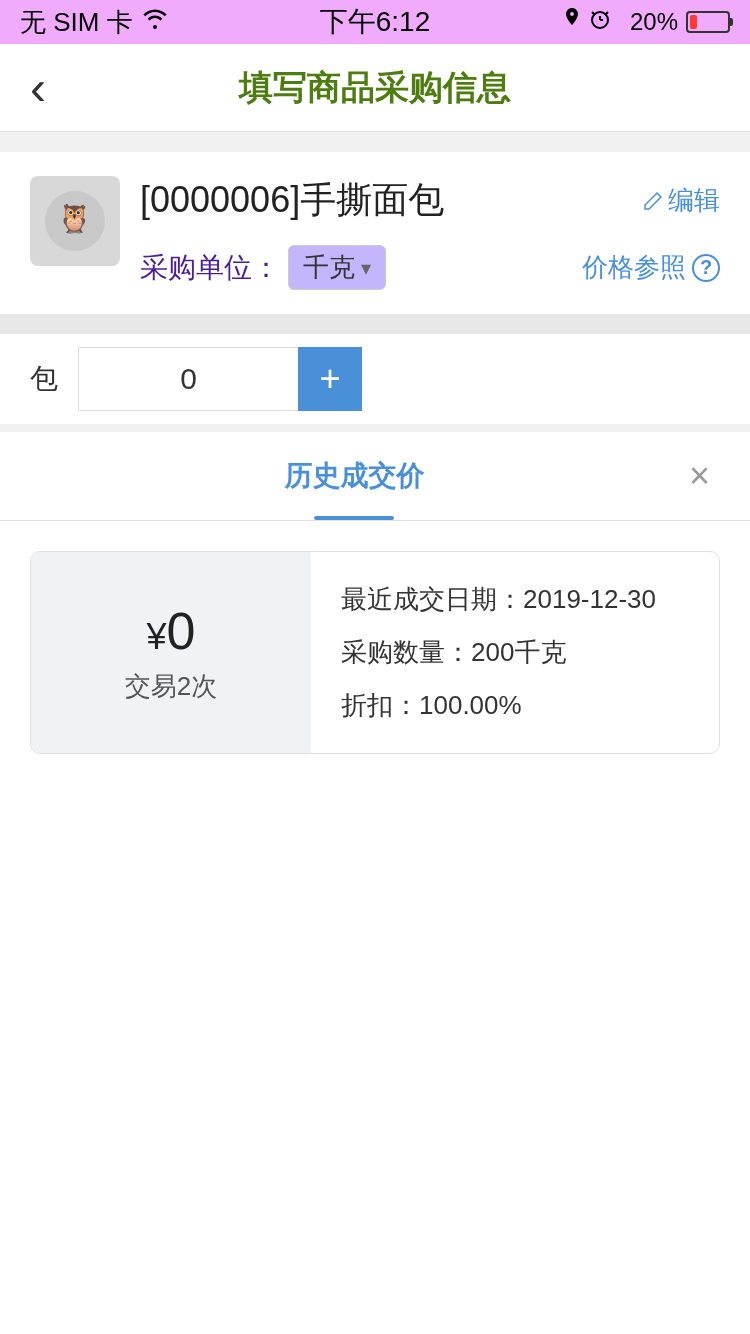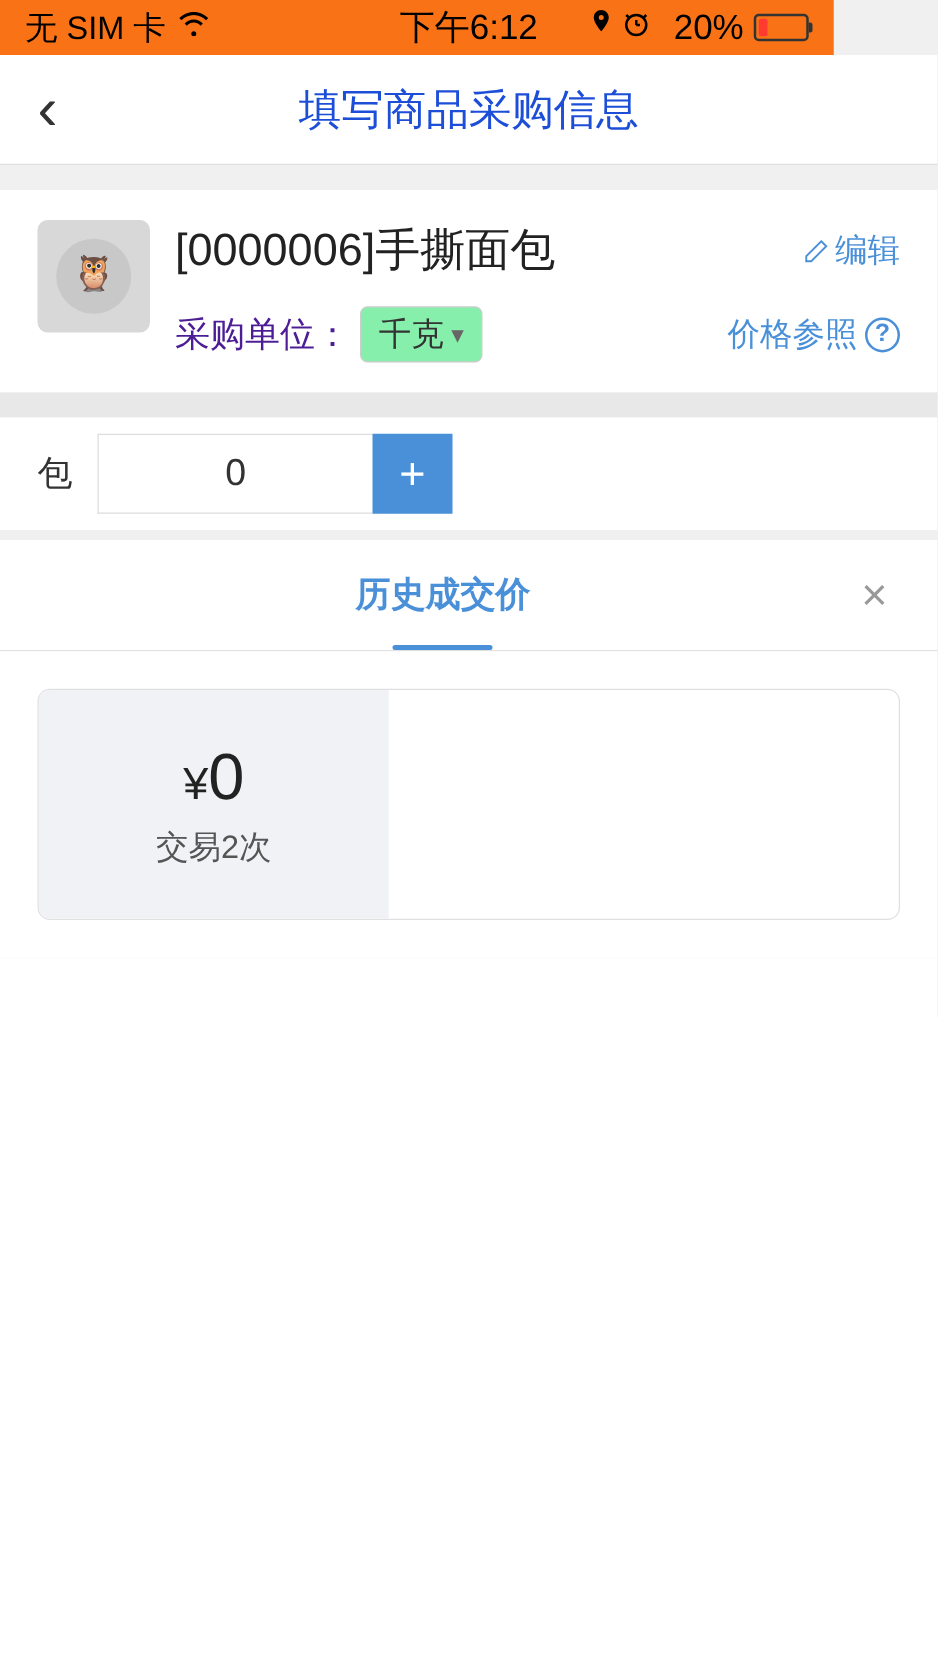--- a/index.html
+++ b/index.html
@@ -7,23 +7,23 @@
     body {
       width: 750px;
       min-height: 1334px;
       font-family: -apple-system, "PingFang SC", "Helvetica Neue", sans-serif;
       background: #f0f0f0;
       overflow-x: hidden;
     }
 
     
     .status-bar {
-      width: 667px;
+      width: 750px;
       height: 44px;
-      background: #f97316;
+      background: #f0abfc;
       display: flex;
       align-items: center;
       justify-content: space-between;
       padding: 0 20px;
     }
     .status-left {
       font-size: 26px;
       font-weight: 500;
       color: #000;
       display: flex;
@@ -90,22 +90,22 @@
     .nav-back {
       font-size: 36px;
       color: #333;
       cursor: pointer;
     }
     .nav-title {
       position: absolute;
       left: 50%;
       transform: translateX(-50%);
       font-size: 34px;
-      font-weight: 400;
-      color: #1d4ed8;
+      font-weight: 700;
+      color: #4d7c0f;
     }
 
     
     .product-card {
       background: #fff;
       margin-top: 20px;
       padding: 24px 30px;
     }
     .product-top {
       display: flex;
@@ -155,21 +155,21 @@
       color: #4c1d95;
     }
     .unit-select {
       display: inline-flex;
       align-items: center;
       border: 1px solid #ccc;
       border-radius: 6px;
       padding: 4px 14px;
       font-size: 26px;
       color: #333;
-      background: #86efac;
+      background: #c4b5fd;
       gap: 6px;
       cursor: pointer;
     }
     .price-ref {
       font-size: 26px;
       color: #4a90d9;
       display: flex;
       align-items: center;
       gap: 6px;
       cursor: pointer;
@@ -366,21 +366,21 @@
         </svg>
     </span>
     <span>
       <svg width="22" height="22" viewBox="0 0 22 22">
           <circle cx="11" cy="12" r="8" stroke="#000" stroke-width="2" fill="none"></circle>
           <line x1="11" y1="12" x2="11" y2="8" stroke="#000" stroke-width="2"></line>
           <line x1="11" y1="12" x2="14" y2="12" stroke="#000" stroke-width="2"></line>
           <path d="M3 4l3 3M19 4l-3 3" stroke="#000" stroke-width="2"></path>
         </svg>
     </span>
-    <span style="font-size:28px;margin-left:11px;">20%</span>
+    <span style="font-size:24px;margin-left:11px;">20%</span>
     <div class="battery-box">
       <div class="battery-fill"></div>
     </div>
   </div>
 </div>
 
 <div class="nav-bar">
   <span class="nav-back" style="font-size:48px; color:#333; font-weight:300;">‹</span>
   <span class="nav-title">填写商品采购信息</span>
 </div>
@@ -444,16 +444,27 @@
 </div>
 
 <div class="price-section">
   <div class="price-card">
     <div class="price-left">
       <div class="price-amount">
         <span class="price-currency">¥</span><span>0</span>
       </div>
       <div class="price-transactions">交易2次</div>
     </div>
+    <div class="price-right">
+      <div class="price-detail-row">
+        <span>最近成交日期：</span><span>2019-12-30</span>
+      </div>
+      <div class="price-detail-row">
+        <span>采购数量：</span><span>200千克</span>
+      </div>
+      <div class="price-detail-row">
+        <span>折扣：</span><span>100.00%</span>
+      </div>
+    </div>
   </div>
 </div>
 
 <div class="bottom-white"></div>
 
 </body></html>

